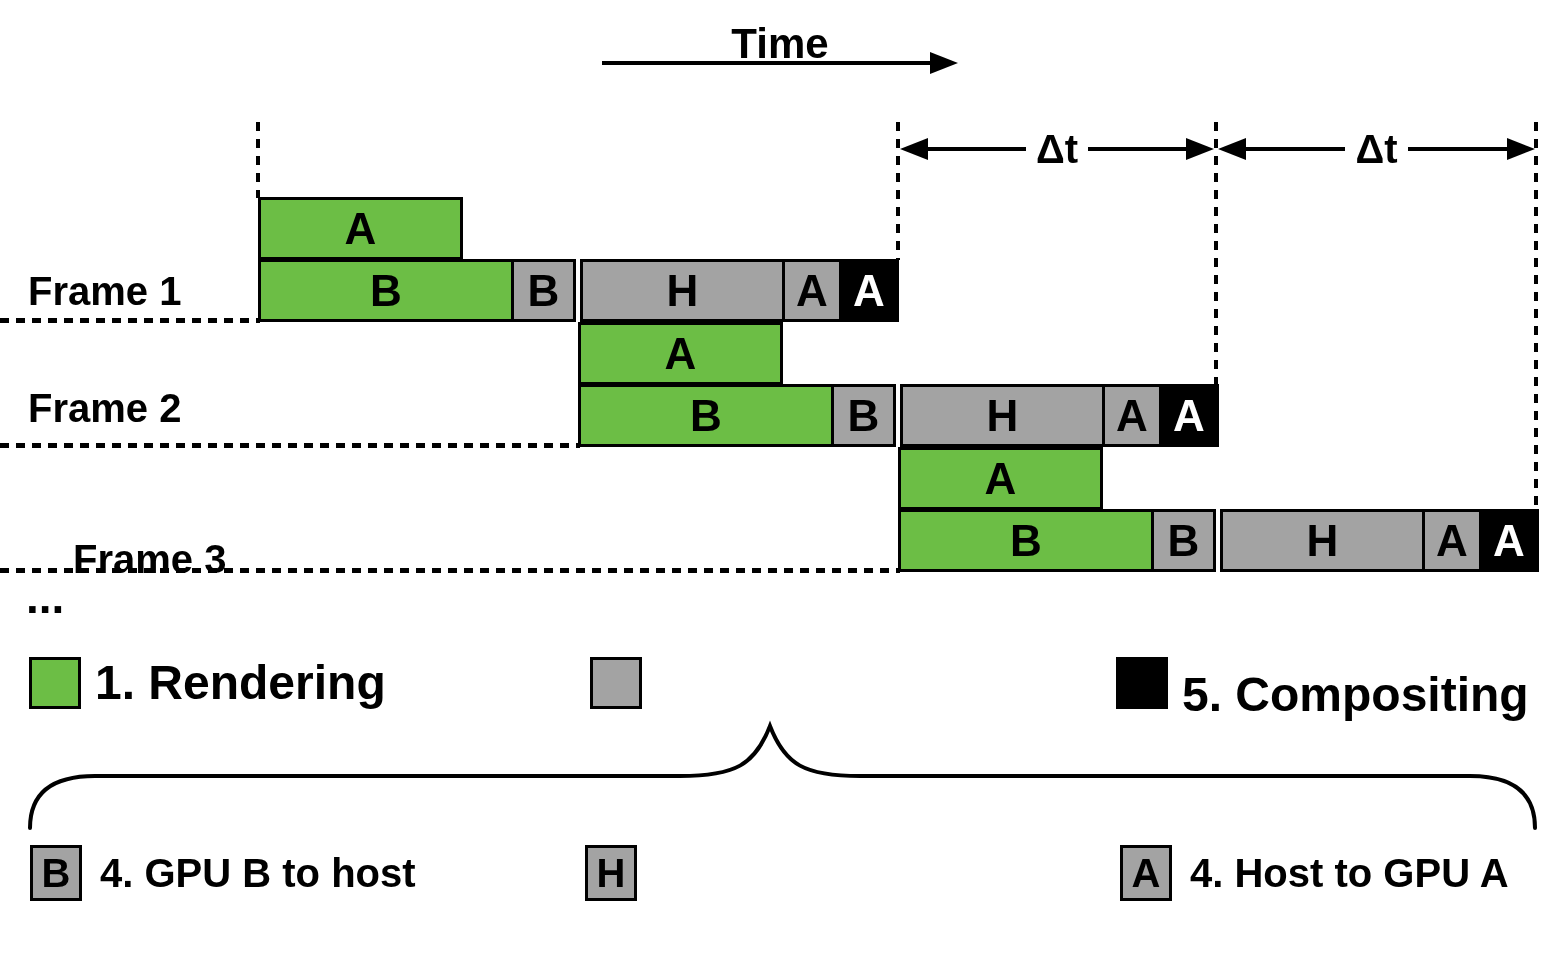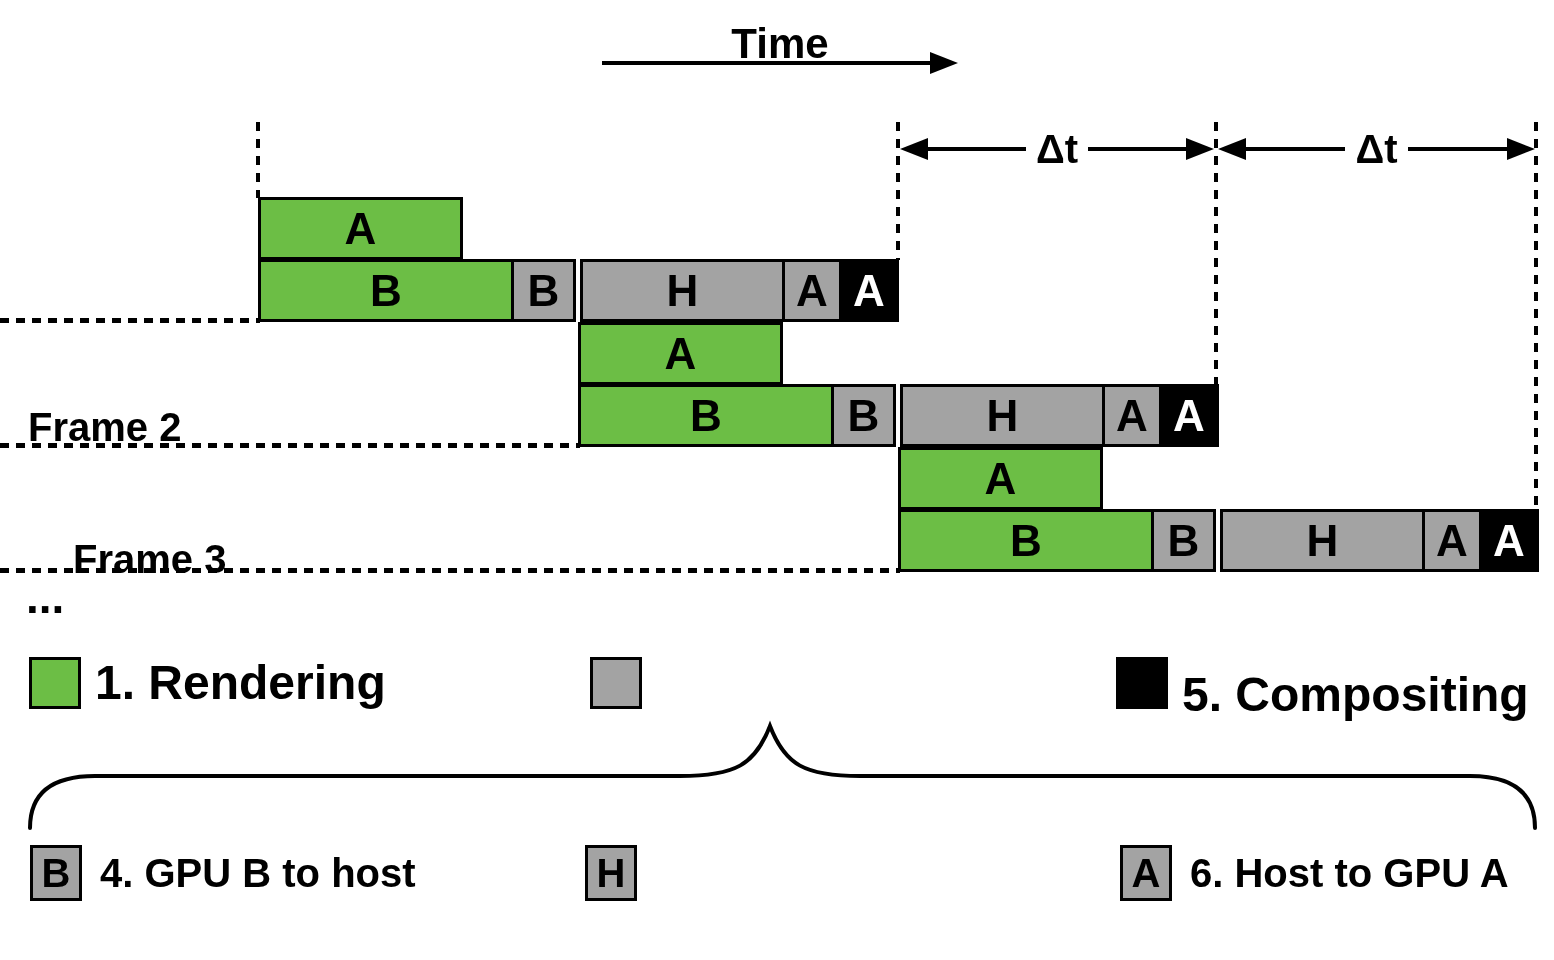--- a/index.html
+++ b/index.html
@@ -66,41 +66,42 @@
     <div class="lbl">Δt</div>
     <div class="line"></div>
     <div class="tri-right"></div>
   </div>
 
   <div class="vdash" style="left:256px;top:122px;height:76px;"></div>
   <div class="vdash" style="left:896px;top:122px;height:138px;"></div>
   <div class="vdash" style="left:1214px;top:122px;height:263px;"></div>
   <div class="vdash" style="left:1534px;top:122px;height:388px;"></div>
 
+  <div class="frame-label" style="top:268px;">Frame 1</div>
   <div class="block green" style="left:258px;top:197px;width:205px;">
     <span>A</span>
     </div>
   <div class="block green" style="left:258px;top:259px;width:256px;">
     <span>B</span>
     </div>
   <div class="block gray" style="left:511px;top:259px;width:65px;">
     <span>B</span>
     </div>
   <div class="block gray" style="left:580px;top:259px;width:205px;">
     <span>H</span>
     </div>
   <div class="block gray" style="left:782px;top:259px;width:60px;">
     <span>A</span>
     </div>
   <div class="block blackblk" style="left:839px;top:259px;width:60px;">
     <span>A</span>
     </div>
   <div class="dotline" style="left:0;top:318px;width:260px;"></div>
 
-  <div class="frame-label" style="top:404px;">Frame 2</div>
+  <div class="frame-label" style="top:385px;">Frame 2</div>
   <div class="block green" style="left:578px;top:322px;width:205px;">
     <span>A</span>
     </div>
   <div class="block green" style="left:578px;top:384px;width:256px;">
     <span>B</span>
     </div>
   <div class="block gray" style="left:831px;top:384px;width:65px;">
     <span>B</span>
     </div>
   <div class="block gray" style="left:900px;top:384px;width:205px;">
@@ -154,15 +155,15 @@
     </div>
   <div class="detail-text" style="left:100px;top:845px;">4. GPU B to host</div>
 
   <div class="detail-box" style="left:585px;top:845px;">
     <span>H</span>
     </div>
 
   <div class="detail-box" style="left:1120px;top:845px;">
     <span>A</span>
     </div>
-  <div class="detail-text" style="left:1190px;top:845px;">6. Host to GPU A</div>
+  <div class="detail-text" style="left:1190px;top:845px;">4. Host to GPU A</div>
 
 </div>
 
 </body></html>

